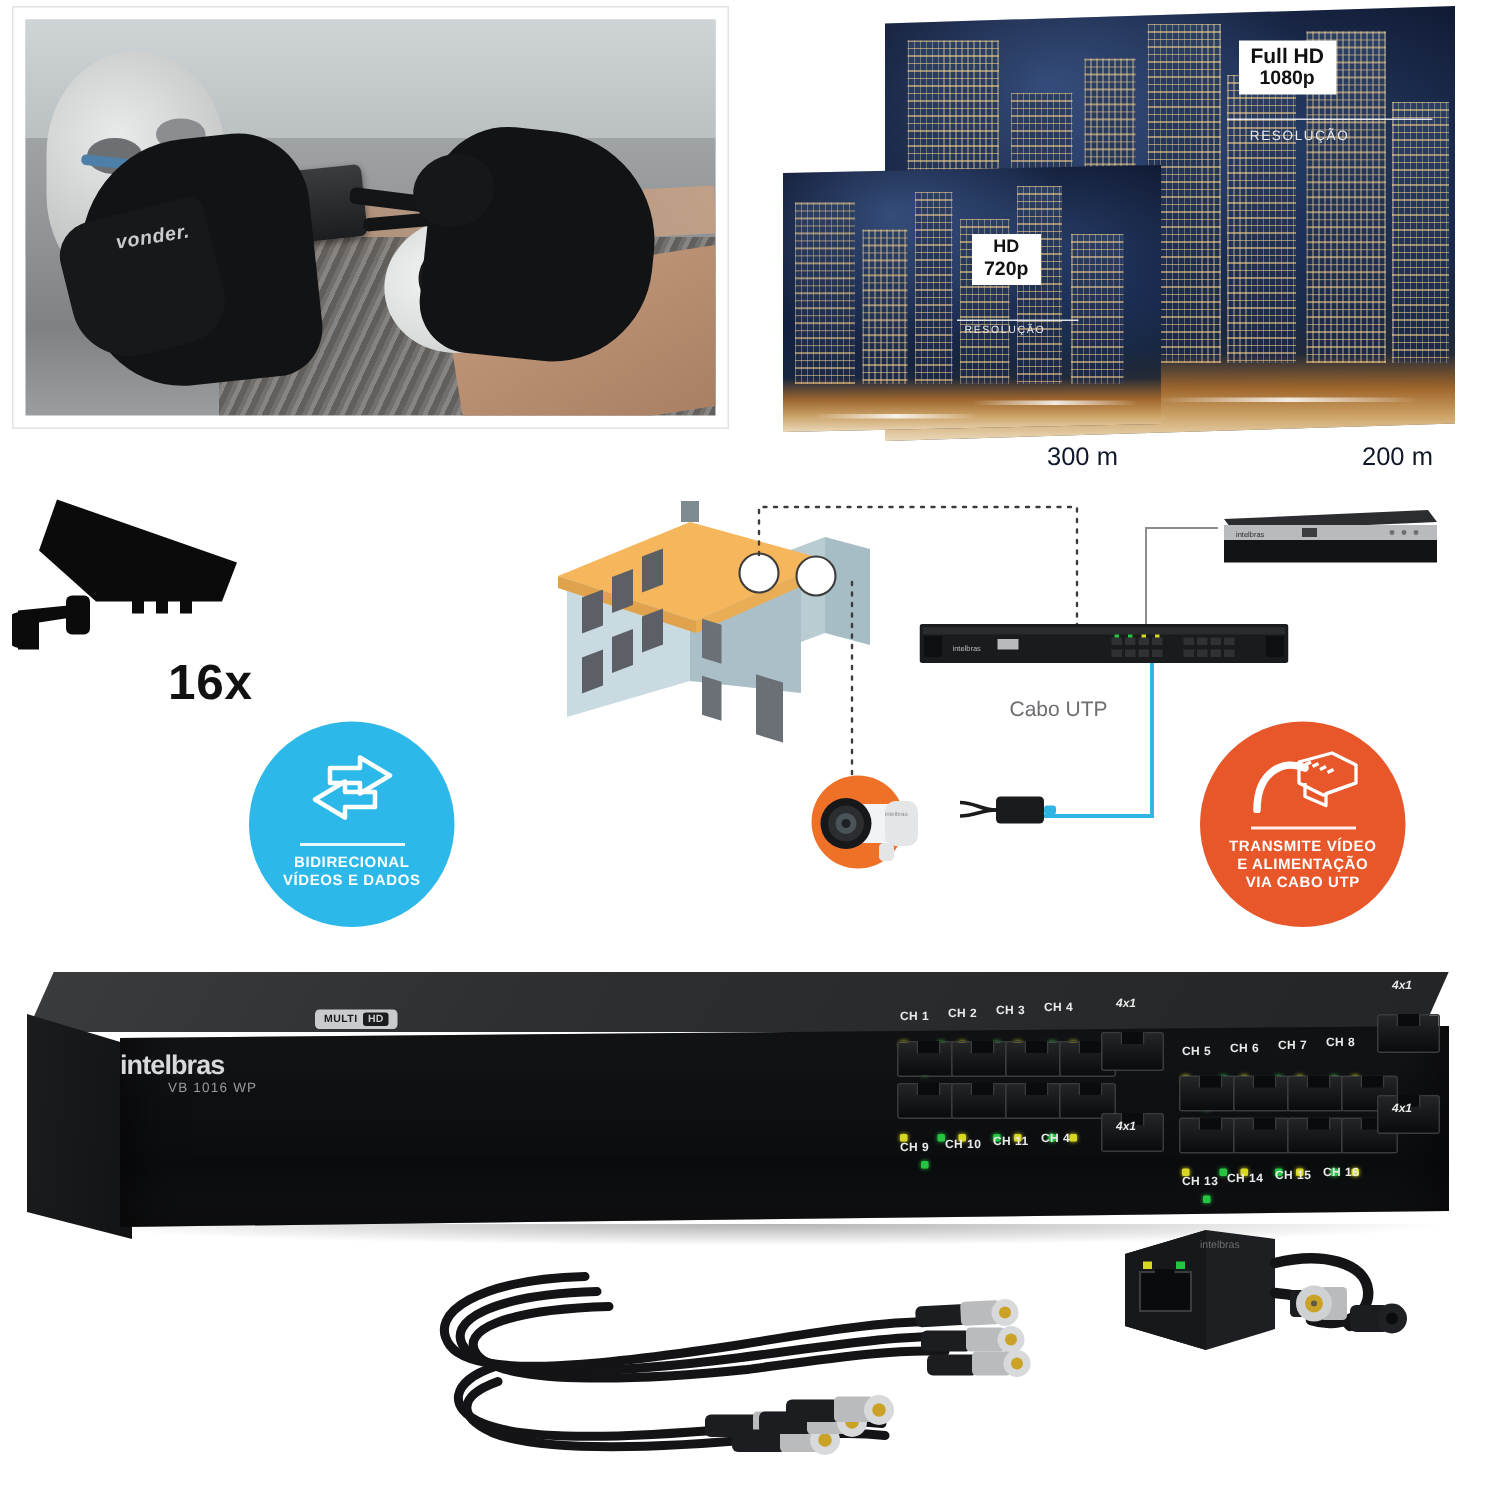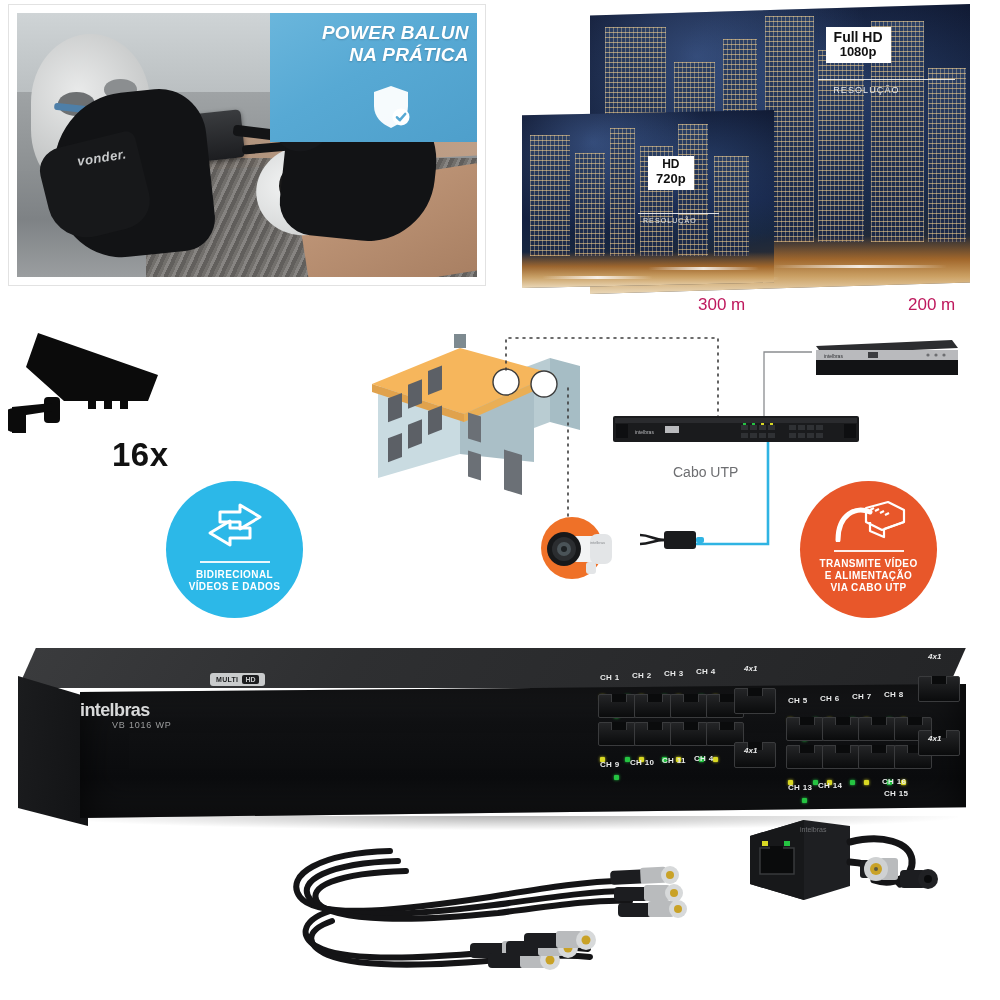--- a/index.html
+++ b/index.html
@@ -102,21 +102,21 @@
   }
   .roadglow{position:absolute;left:0;bottom:0;width:100%;height:20%;
     background:linear-gradient(180deg,transparent,rgba(255,150,40,.55) 40%,rgba(255,200,120,.75) 70%,rgba(255,235,200,.9));}
   .roadstreak{position:absolute;bottom:5%;height:3px;border-radius:3px;
     background:linear-gradient(90deg,transparent,#fff,transparent);opacity:.85;}
   .res-badge{position:absolute;background:#ffffff;padding:2px 8px 3px;text-align:center;line-height:1.15;}
   .res-badge .r1{font-weight:bold;color:#111;}
   .res-badge .r2{font-weight:bold;color:#111;}
   .res-rule{position:absolute;height:1px;background:rgba(255,255,255,.85);}
   .res-label{position:absolute;color:#e7eaec;letter-spacing:1.1px;}
-  .dist-label{position:absolute;color:#be185d;font-size:17px;font-weight:normal;}
+  .dist-label{position:absolute;color:#0f172a;font-size:17px;font-weight:normal;}
 
   
   #cam-icon{left:8px;top:315px;width:170px;height:125px;}
   #cam-count{left:68px;top:436px;font-size:33px;font-weight:bold;color:#111;letter-spacing:.5px;margin-left:44px;}
 
   
   .badge-circle{position:absolute;border-radius:50%;display:flex;flex-direction:column;
     align-items:center;justify-content:flex-start;text-align:center;}
   #badge-bidirecional{left:166px;top:481px;width:137px;height:137px;background:#2cb8e8;}
   #badge-utp{left:800px;top:481px;width:137px;height:137px;background:#e8572a;}
@@ -192,33 +192,20 @@
       <div class="abs" id="photo-cable1"></div>
       <div class="abs" id="photo-cable2"></div>
       <div class="abs" id="photo-bnc"></div>
 
       <div class="abs glove" id="glove-left"></div>
       <div class="abs" id="glove-left-cuff"></div>
       <div class="abs" id="glove-left-text">vonder.</div>
       <div class="abs glove" id="glove-right"></div>
       <div class="abs" id="glove-right-thumb"></div>
 
-      <div class="abs" id="overlay-panel">
-        <div class="abs" id="overlay-title">
-          <div>POWER BALUN</div>
-          <div>NA PRÁTICA</div>
-        </div>
-        <div class="abs" id="shield-wrap">
-          <svg width="40" height="44" viewBox="0 0 40 44">
-            <path d="M20 1 L37 7 V21 C37 32 29 39 20 43 C11 39 3 32 3 21 V7 Z" fill="#ffffff" opacity="0.95"></path>
-            <circle cx="30" cy="32" r="8.5" fill="#ffffff"></circle>
-            <path d="M26 32.3 l2.8 2.9 l5.4 -6.2" stroke="#57a9d4" stroke-width="2.6" fill="none" stroke-linecap="round" stroke-linejoin="round"></path>
-          </svg>
-        </div>
-      </div>
     </div>
   </div>
 
   <div class="abs" id="screens">
 
     <div class="screen" style="left:90px;top:4px;width:380px;height:290px;
                 clip-path:polygon(0 4%, 100% 0, 100% 96%, 0 100%);">
       <div class="cityimg">
         <div class="tower" style="left:4%;top:8%;width:16%;height:74%;"></div>
         <div class="tower" style="left:22%;top:20%;width:11%;height:62%;"></div>
@@ -528,21 +515,21 @@
         <span class="led g" style="margin-left:16px;"></span>
         <span class="led y" style="margin-left:4px;"></span>
         <span class="led g" style="margin-left:14px;"></span>
         <span class="led y" style="margin-left:4px;"></span>
         <span class="led g" style="margin-left:14px;"></span>
         <span class="led y" style="margin-left:4px;"></span>
         <span class="led g" style="margin-left:14px;"></span>
       </div>
       <div class="chlabel abs" style="left:2px;top:90px;">CH 13</div>
       <div class="chlabel abs" style="left:32px;top:88px;">CH 14</div>
-      <div class="chlabel abs" style="left:64px;top:96px;padding-left:34px;">CH 15</div>
+      <div class="chlabel abs" style="left:64px;top:86px;">CH 15</div>
       <div class="chlabel abs" style="left:96px;top:84px;">CH 16</div>
     </div>
 
     <div class="abs" style="left:900px;top:6px;width:44px;height:120px;">
       <div class="uplabel abs" style="left:10px;top:-2px;">4x1</div>
       <div class="rj45 abs" style="left:0;top:22px;width:42px;height:26px;"></div>
       <div class="rj45 abs" style="left:0;top:50px;width:42px;height:26px;"></div>
       <div class="uplabel abs" style="left:10px;top:80px;">4x1</div>
     </div>
   </div>

